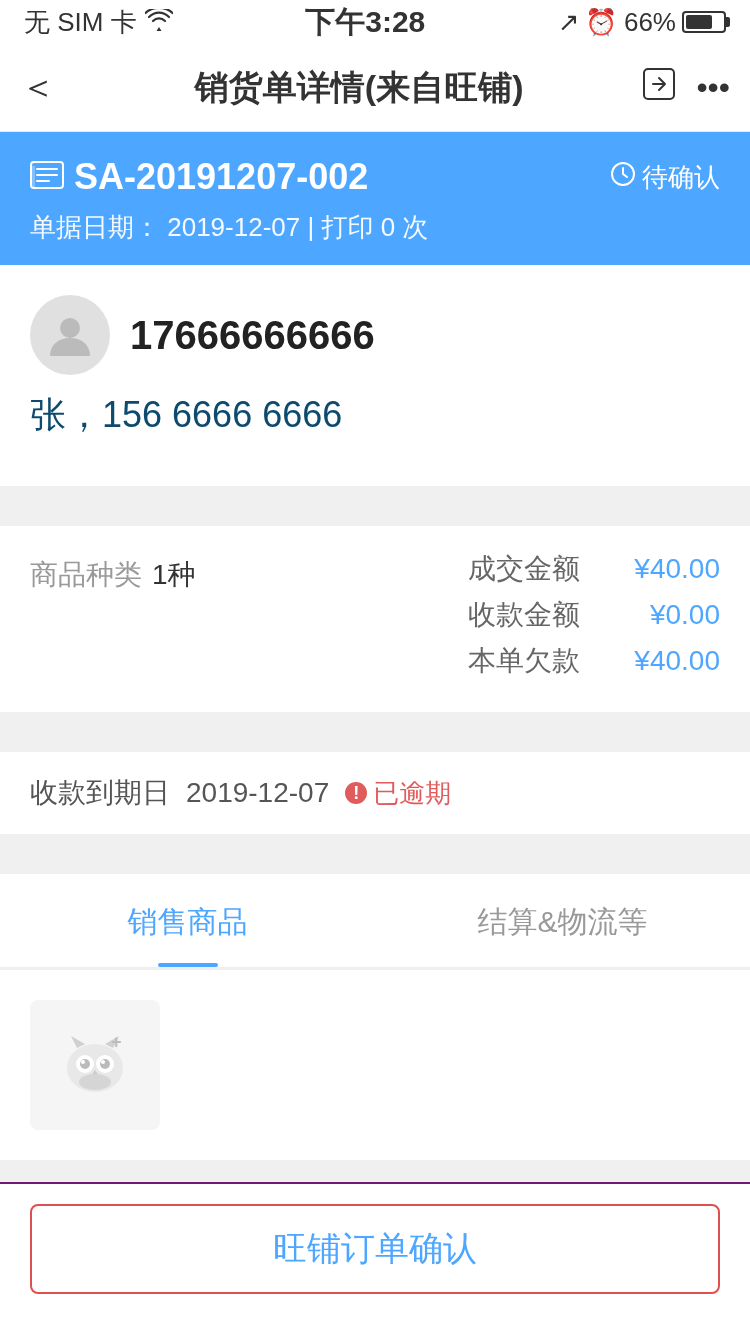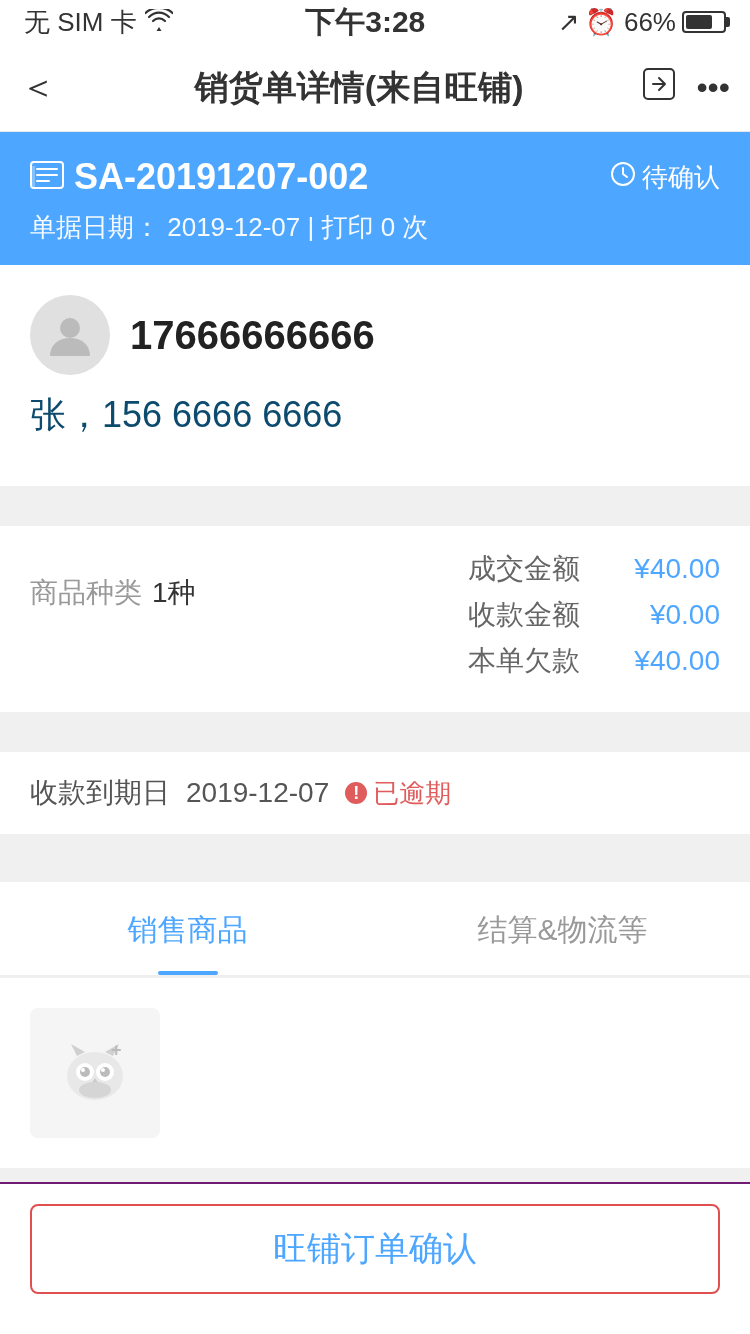--- a/index.html
+++ b/index.html
@@ -163,21 +163,21 @@
       display: flex;
       align-items: flex-start;
       justify-content: space-between;
     }
     .summary-left {
       display: flex;
       align-items: center;
       gap: 10px;
       font-size: 28px;
       color: #666;
-      margin-top: 24px;
+      margin-top: 6px;
     }
     .summary-left-label { color: #999; }
     .summary-left-value { color: #333; }
     .summary-right {
       text-align: right;
     }
     .summary-row {
       display: flex;
       align-items: center;
       gap: 20px;
@@ -214,21 +214,21 @@
       align-items: center;
       justify-content: center;
       color: #fff;
       font-size: 18px;
       font-weight: 700;
     }
 
     
     .tabs-container {
       background: #fff;
-      margin-top: 28px;
+      margin-top: 20px;
       border-bottom: 1px solid #eee;
       display: flex;
     }
     .tab {
       flex: 1;
       text-align: center;
       padding: 28px 0 24px;
       font-size: 30px;
       color: #999;
       cursor: pointer;

